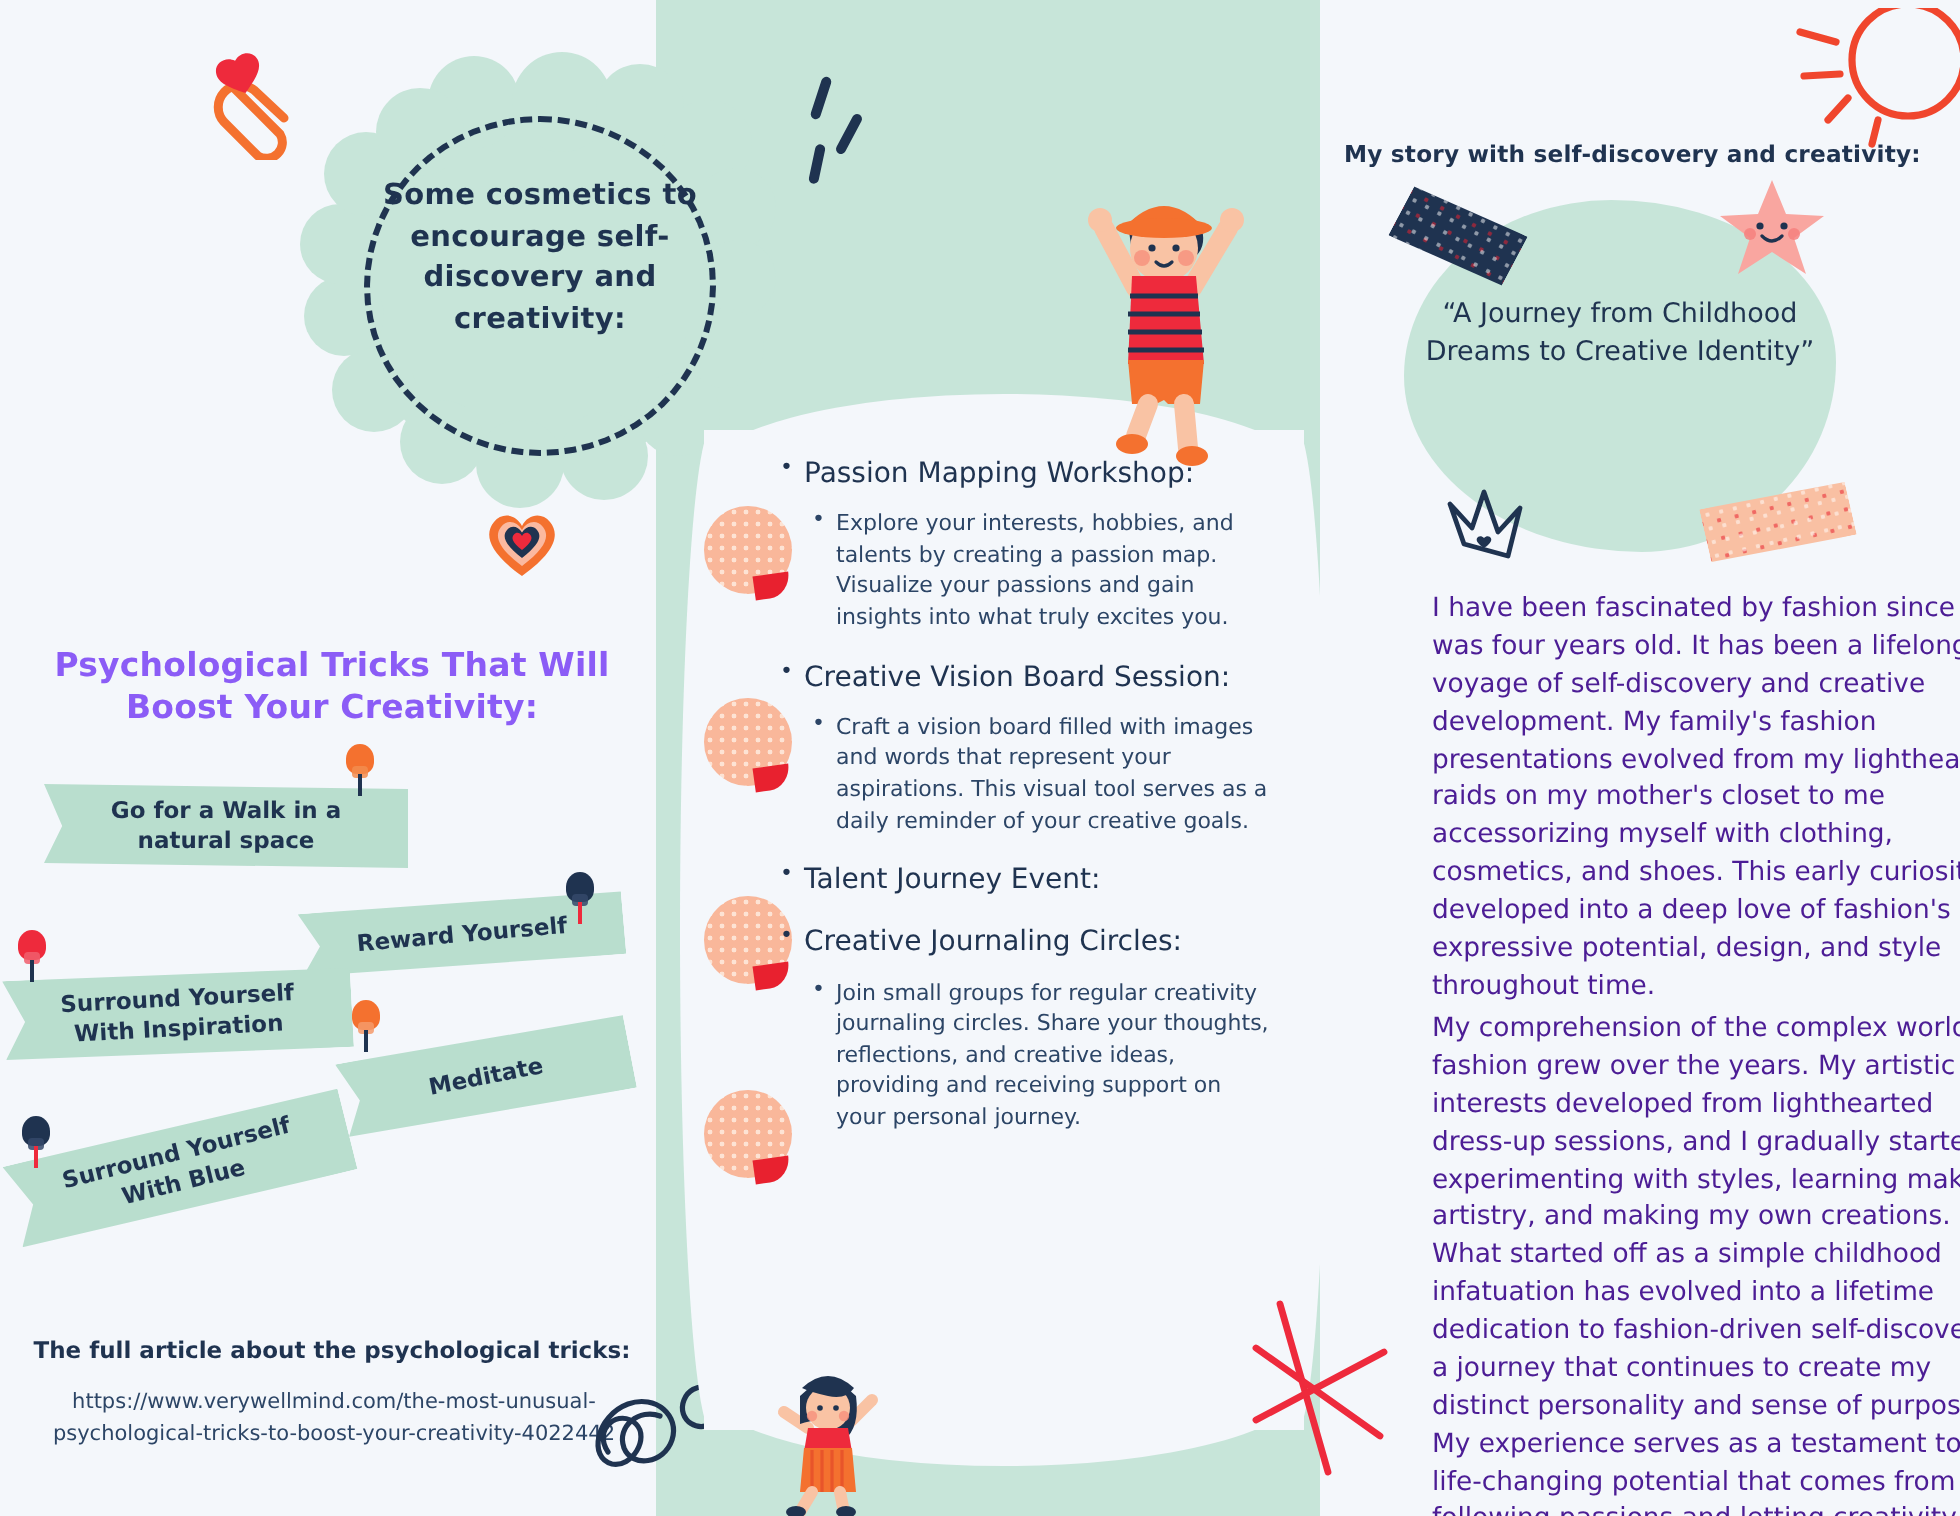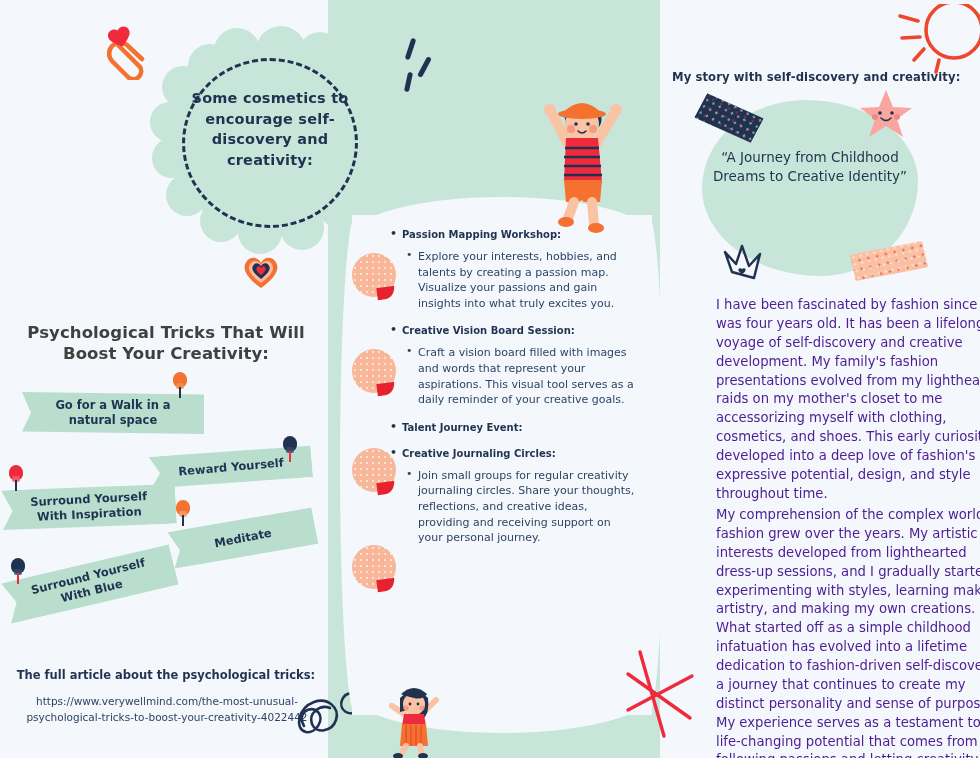--- a/index.html
+++ b/index.html
@@ -80,21 +80,21 @@
     font-family: "DejaVu Sans", sans-serif;
     font-size: 14.5px; font-weight: 700;
     line-height: 1.42; color: #1f3350;
     letter-spacing: 0.2px;
   }
 
   
   .left-heading {
     position: absolute; top: 322px; left: 8px;
     width: 316px; text-align: center;
-    font-size: 16.5px; font-weight: 700; color: #404040;
+    font-size: 16.5px; font-weight: 700; color: #8b5cf6;
     line-height: 1.3; letter-spacing: 0.1px;
   }
 
   
   .ribbon {
     position: absolute;
     background: #b9dece;
     display: flex; align-items: center; justify-content: center;
     text-align: center;
     color: #1f3350; font-weight: 700; font-size: 11.5px;
@@ -143,21 +143,21 @@
     text-align: center; font-size: 10.5px; color: #2c4566; line-height: 1.5;
     word-break: break-word;
   }
 
   
   .list-area {
     position: absolute; top: 228px; left: 388px;
     width: 250px; height: 430px;
   }
   .act-title {
-    font-size: 10px; font-weight: 700; color: #1f3350;
+    font-size: 14px; font-weight: 400; color: #1f3350;
     margin-left: 0px; position: relative; padding-left: 14px;
     line-height: 1.3;
   }
   .act-title::before {
     content: "•"; position: absolute; left: 2px; top: -1px;
     font-size: 11px; color: #1f3350;
   }
   .act-desc {
     font-size: 11px; color: #2c4566; line-height: 1.42;
     position: relative; padding-left: 30px; margin-top: 8px;

